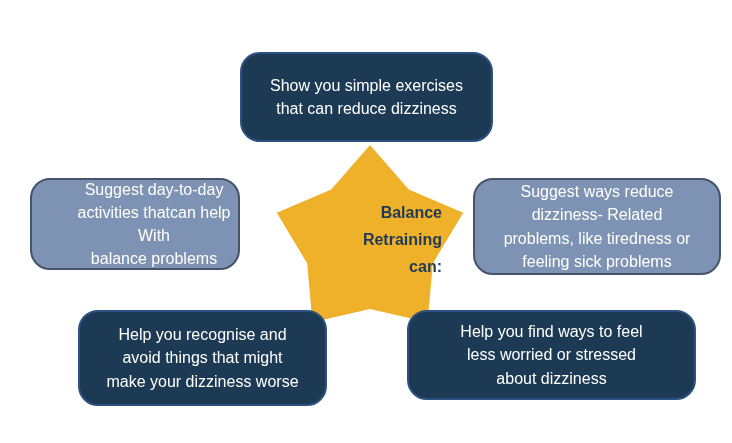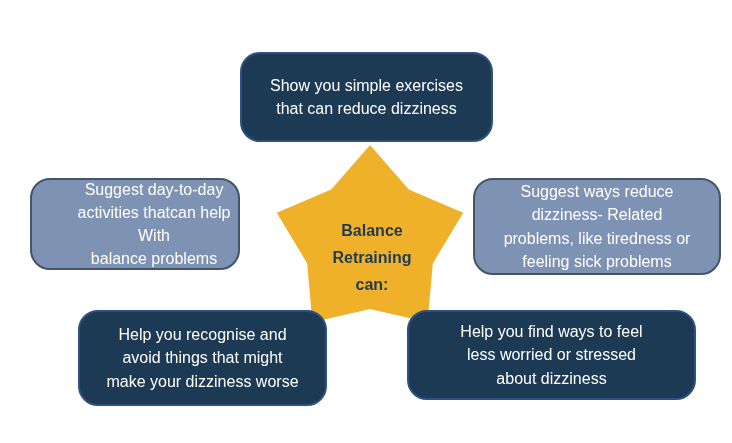--- a/index.html
+++ b/index.html
@@ -19,25 +19,24 @@
     background:var(--background);
     font-family:"Liberation Sans", sans-serif;
     overflow:hidden;
   }
   .star-svg{
     position:absolute;left:0;top:0;width:732px;height:443px;z-index:1;
   }
   .star{fill:var(--gold);}
   .star-label{
     position:absolute;left:302px;top:199px;width:140px;z-index:1;
-    text-align:center;
+    text-align:right;
     color:var(--text_dark);
     font-size:16px;font-weight:600;line-height:27px;
     white-space:pre-line;
-    margin-top:18px;
   }
   .box{
     position:absolute;z-index:2;
     display:flex;align-items:center;justify-content:center;
     text-align:center;
     font-size:16px;font-weight:400;line-height:1.45;
     white-space:pre-line;
     box-sizing:border-box;
     padding:4px 6px;
   }

